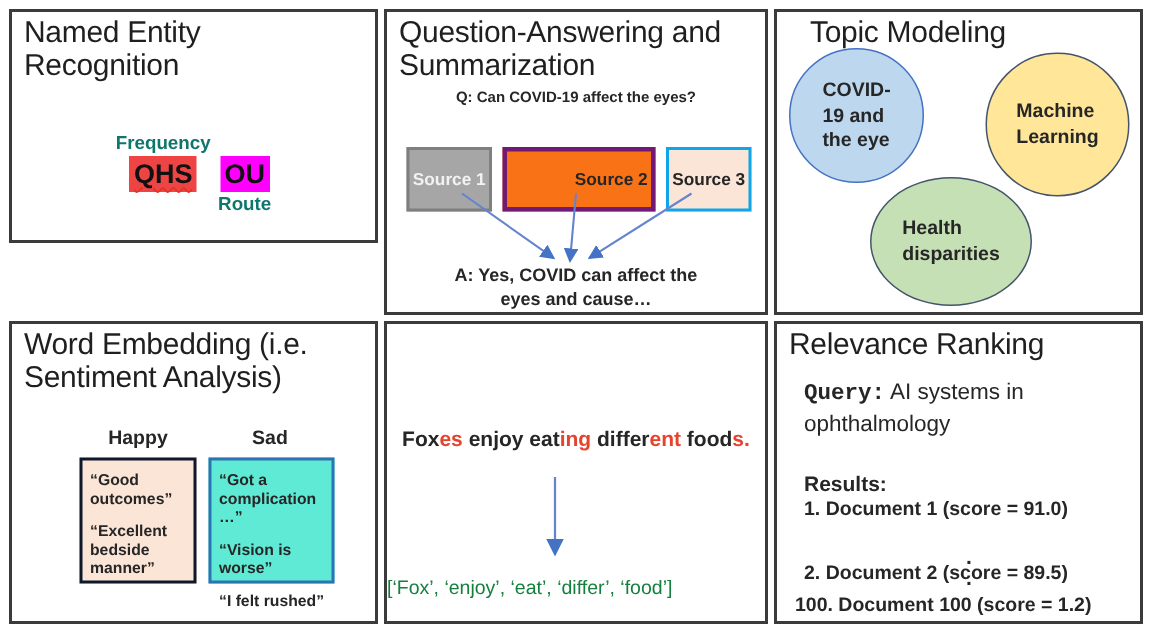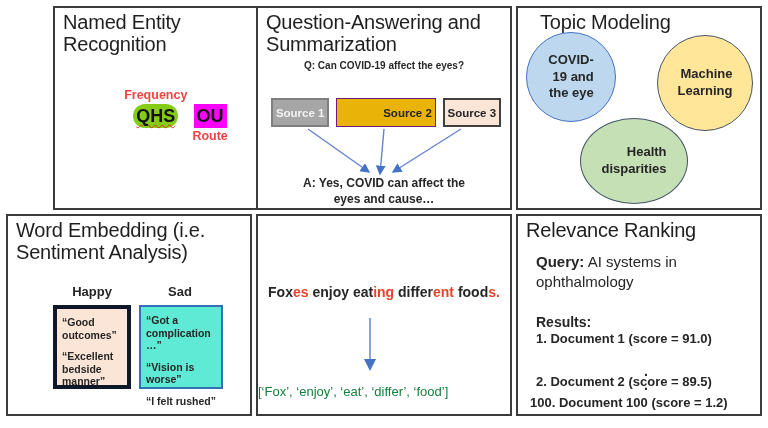--- a/index.html
+++ b/index.html
@@ -1,79 +1,79 @@
 <!DOCTYPE html>
 <html><head>
 <meta charset="utf-8">
 <style>
   html,body{margin:0;padding:0;background:#ffffff;}
   #figure{position:relative;width:768px;height:428px;background:#ffffff;
     font-family:"Liberation Sans",sans-serif;color:#262626;overflow:hidden;}
   .panel{position:absolute;background:#ffffff;border:2px solid #3b3b3b;box-sizing:border-box;}
-  #p-ner{left:6px;top:6px;width:246px;height:204px;margin-left:47px;}
+  #p-ner{left:6px;top:6px;width:246px;height:156px;}
   #p-qa{left:256px;top:6px;width:256px;height:204px;}
   #p-topics{left:516px;top:6px;width:246px;height:204px;padding-left:14px;}
   #p-embed{left:6px;top:214px;width:246px;height:202px;}
   #p-clean{left:256px;top:214px;width:256px;height:202px;}
   #p-rank{left:516px;top:214px;width:246px;height:202px;}
   .ptitle{padding:3px 8px 0 8px;font-size:20px;line-height:1.12;color:#1f1f1f;letter-spacing:-0.2px;}
 
   
   .ner-row{position:absolute;left:0;top:79px;width:100%;display:flex;justify-content:center;
     align-items:flex-start;gap:5px;}
   .ner-col{display:flex;flex-direction:column;align-items:center;}
   .ner-col.pushed{margin-top:17px;}
   .chip{font-weight:700;font-size:18px;line-height:24px;padding:0 3px;color:#111;white-space:nowrap;}
   .squiggle{text-decoration-line:underline;text-decoration-style:wavy;text-decoration-color:#e33020;text-decoration-thickness:1px;text-underline-offset:2px;}
   .bg-yellow{background:#ffff00;}
-  .bg-cyan{background:#84cc16;border-radius:12px;}
+  .bg-cyan{background:#ef4444;}
   .bg-magenta{background:#ff00ff;}
-  .ner-label{font-size:12.5px;font-weight:700;height:17px;line-height:16px;color:#ef4444;}
+  .ner-label{font-size:12.5px;font-weight:700;height:17px;line-height:16px;color:#0f766e;}
 
   
   .qa-question{position:absolute;top:52px;left:0;width:100%;text-align:center;
     font-weight:700;font-size:10px;color:#262626;}
   .src-row{position:absolute;top:90px;left:13px;right:9px;display:flex;gap:7px;}
-  .src-box{flex:1;height:29px;display:flex;align-items:center;justify-content:center;
+  .src-box{flex:1;height:43px;display:flex;align-items:center;justify-content:center;
     font-weight:700;font-size:11.5px;box-sizing:border-box;text-align:center;}
   .src-1{background:#a6a6a6;border:2px solid #7f7f7f;color:#f2f2f2;}
-  .src-2{background:#eab308;border:1px solid #701a75;color:#262626;padding-left:43px;}
-  .src-3{background:#fbe5d6;border:2px solid #404040;color:#262626;}
+  .src-2{background:#f97316;border:3px solid #701a75;color:#262626;padding-left:43px;}
+  .src-3{background:#fbe5d6;border:2px solid #0ea5e9;color:#262626;}
   .qa-arrows{position:absolute;left:0;top:120px;}
   .qa-answer{position:absolute;top:168px;left:0;width:100%;text-align:center;
     font-weight:700;font-size:12px;line-height:1.3;color:#262626;}
 
   
   .circle{position:absolute;border-radius:50%;display:flex;align-items:center;justify-content:center;
-    text-align:right;font-weight:700;font-size:13px;line-height:1.3;white-space:pre-line;color:#262626;}
+    text-align:left;font-weight:700;font-size:13px;line-height:1.3;white-space:pre-line;color:#262626;}
   .c-blue{left:8px;top:24px;width:88px;height:88px;background:#bdd7ee;border:1.5px solid #4472c4;}
   .c-yellow{left:139px;top:27px;width:94px;height:94px;background:#ffe699;border:1.5px solid #44546a;}
   .c-green{left:62px;top:110px;width:106px;height:84px;background:#c5e0b4;border:1.5px solid #44546a;}
 
   
   .emo-label{position:absolute;width:90px;text-align:center;font-weight:700;font-size:13px;}
   .happy-label{left:39px;top:68px;}
   .sad-label{left:127px;top:68px;}
   .emo-box{position:absolute;top:89px;height:84px;box-sizing:border-box;padding:7px 5px;
     font-weight:700;font-size:10.5px;line-height:1.2;}
-  .happy-box{left:45px;width:78px;background:#fbe5d6;border:4px solid #0f172a;}
+  .happy-box{left:45px;width:78px;background:#fbe5d6;border:2px solid #0f172a;}
   .sad-box{left:131px;width:84px;background:#5eead4;border:2px solid #2e74b5;}
   .emo-item{margin-bottom:9px;}
 
   
   .clean-sentence{position:absolute;top:68px;left:0;width:100%;text-align:center;
     font-weight:700;font-size:14px;}
   .dk{color:#262626;} .rd{color:#e5432c;}
   .clean-arrow{position:absolute;left:0;top:98px;}
   .clean-result{position:absolute;top:168px;left:0;width:100%;text-align:left;
     font-size:13px;color:#15803d;}
 
   
   .rank-query{position:absolute;left:18px;top:36px;width:190px;font-size:15px;line-height:1.35;}
-  .bold{font-weight:700;}
+  .bold{font-weight:700;font-family:Liberation Mono, monospace;}
   .rank-results-label{position:absolute;left:18px;top:98px;font-weight:700;font-size:14px;}
   .rank-item{position:absolute;left:18px;font-weight:600;font-size:13px;}
   .ri-1{top:115px;} .ri-2{top:131px;margin-top:27px;}
   .rank-dot{position:absolute;left:126px;font-weight:700;font-size:14px;line-height:10px;}
   .rd-1{top:150px;} .rd-2{top:164px;}
   .ri-last{top:179px;left:12px;}
 </style>
 </head>
 <body>
 

